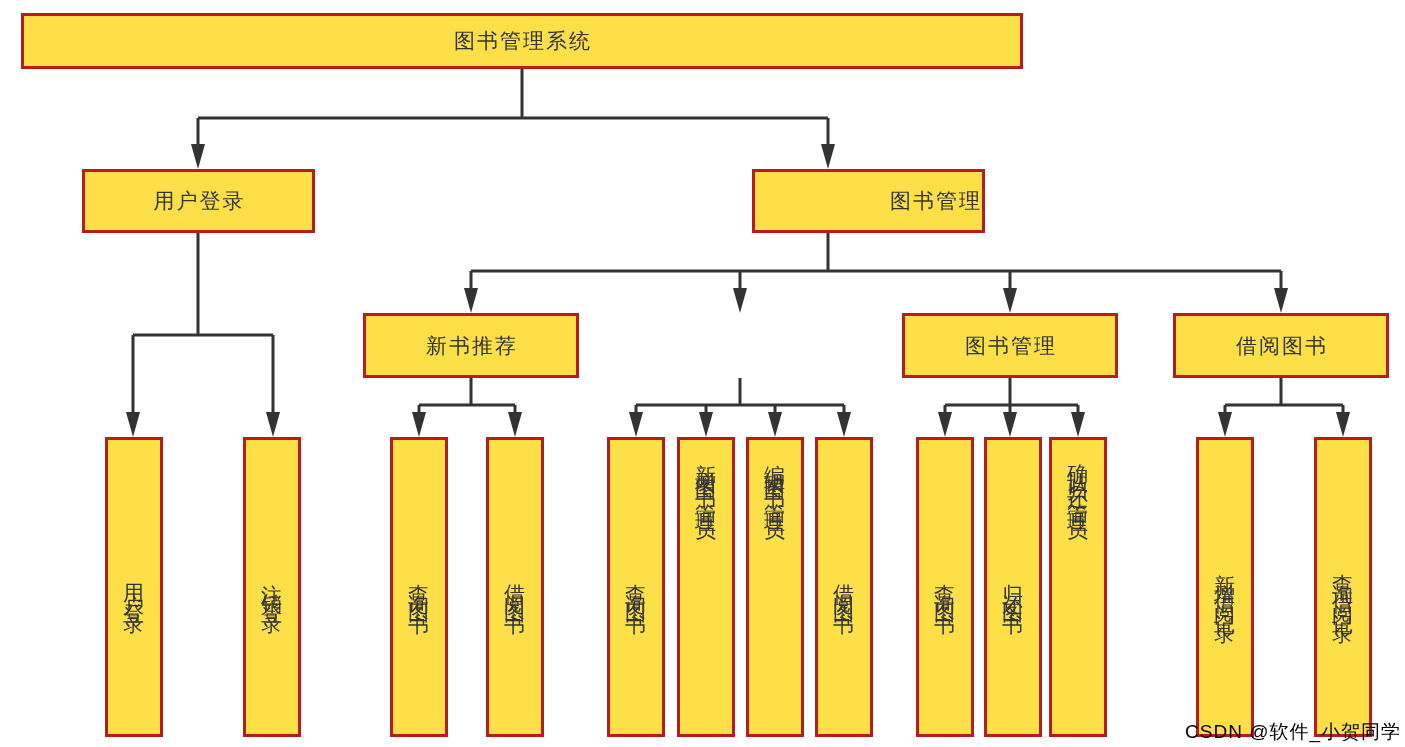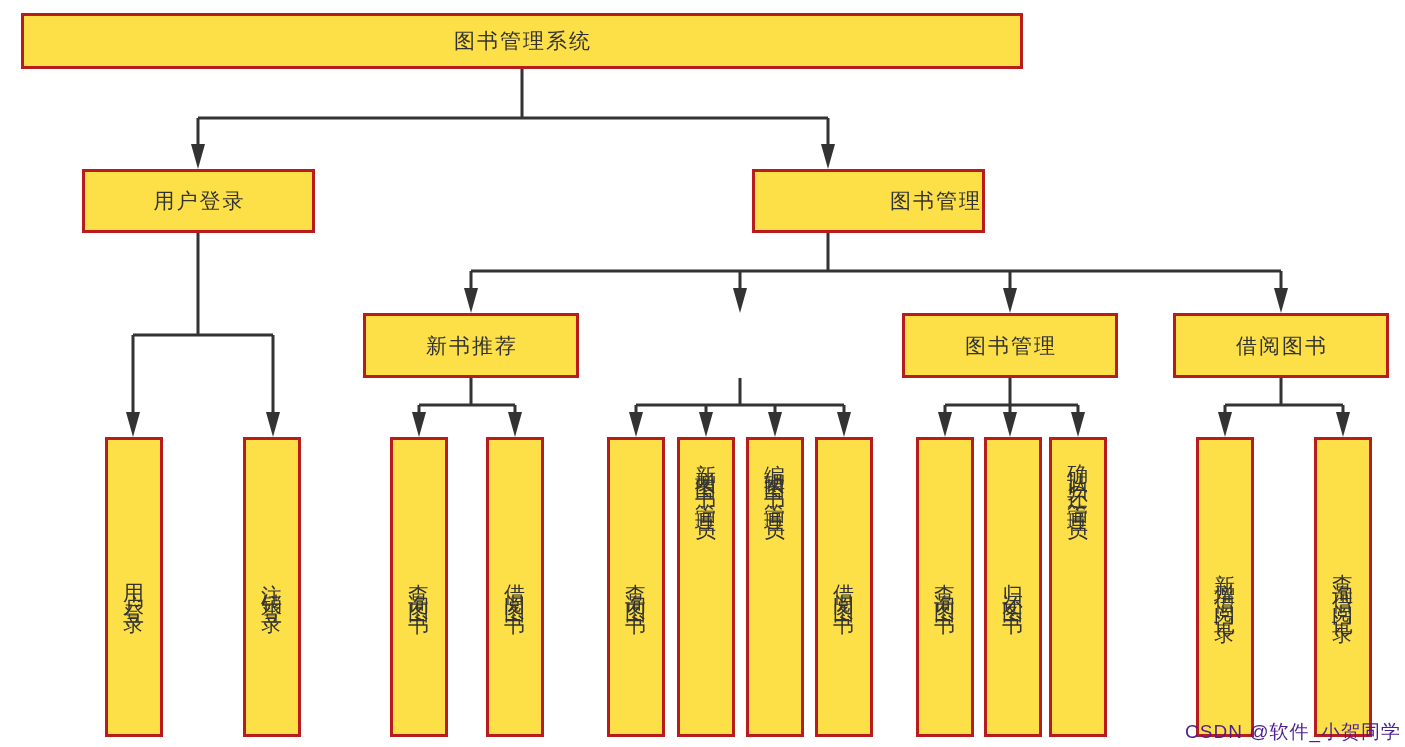--- a/index.html
+++ b/index.html
@@ -18,21 +18,21 @@
   .l3-box{top:313px;height:65px;}
   .vbox{top:437px;width:58px;height:300px;}
   .vtext{
     writing-mode:vertical-rl;text-orientation:mixed;
     font-size:21px;letter-spacing:10px;color:#333333;line-height:1;
   }
   .vbox.top-align{align-items:flex-start;}
   .vbox.top-align .vtext{padding-top:7px;letter-spacing:8px;}
   .watermark{
     position:absolute;right:4px;bottom:2px;z-index:2;
-    font-size:19px;color:#4c1d95;letter-spacing:1px;
+    font-size:19px;color:#000000;letter-spacing:1px;
   }
 </style>
 </head>
 <body>
 
 <div class="canvas">
 
   <svg class="connectors" width="1405" height="747" viewBox="0 0 1405 747">
     <g stroke="#333333" stroke-width="3" fill="none">
       <path d="M522 69 V118 M198 118 H828 M198 118 V150 M828 118 V150"></path>

